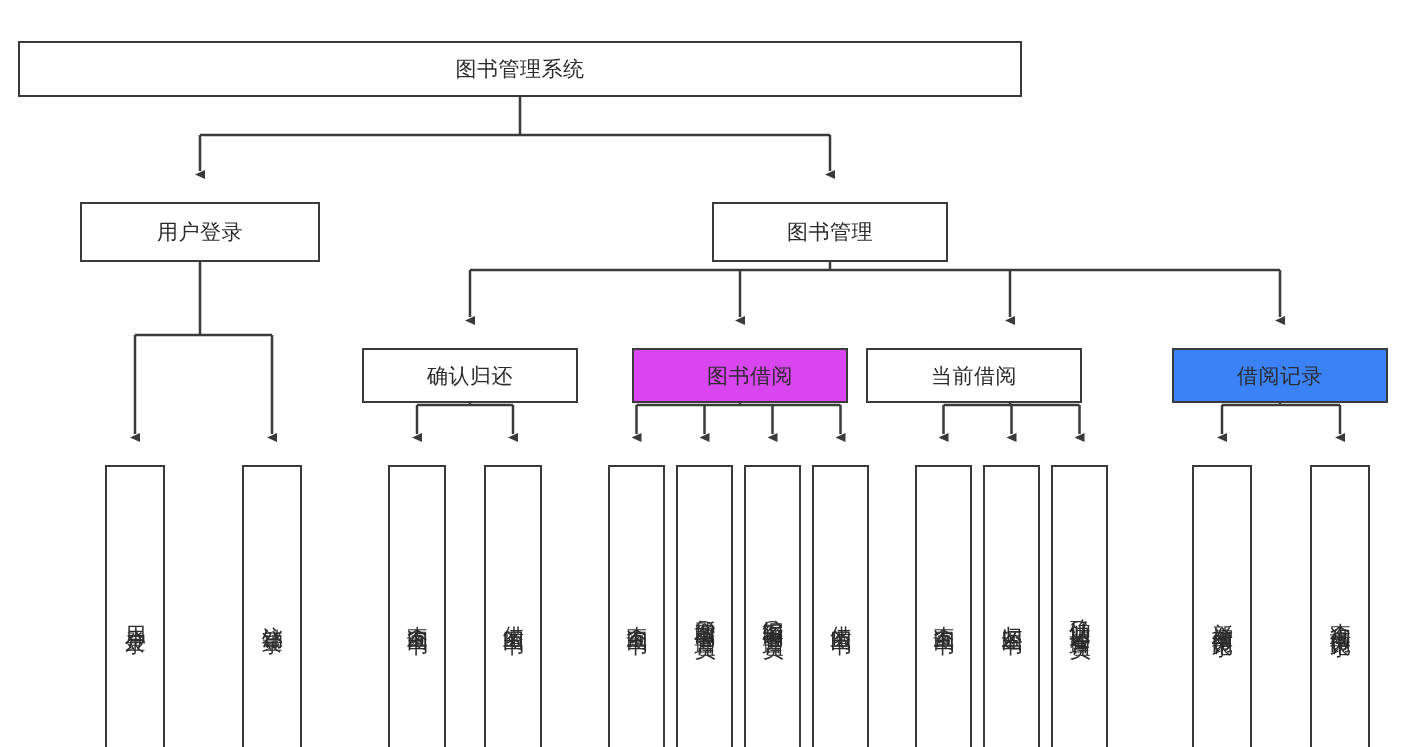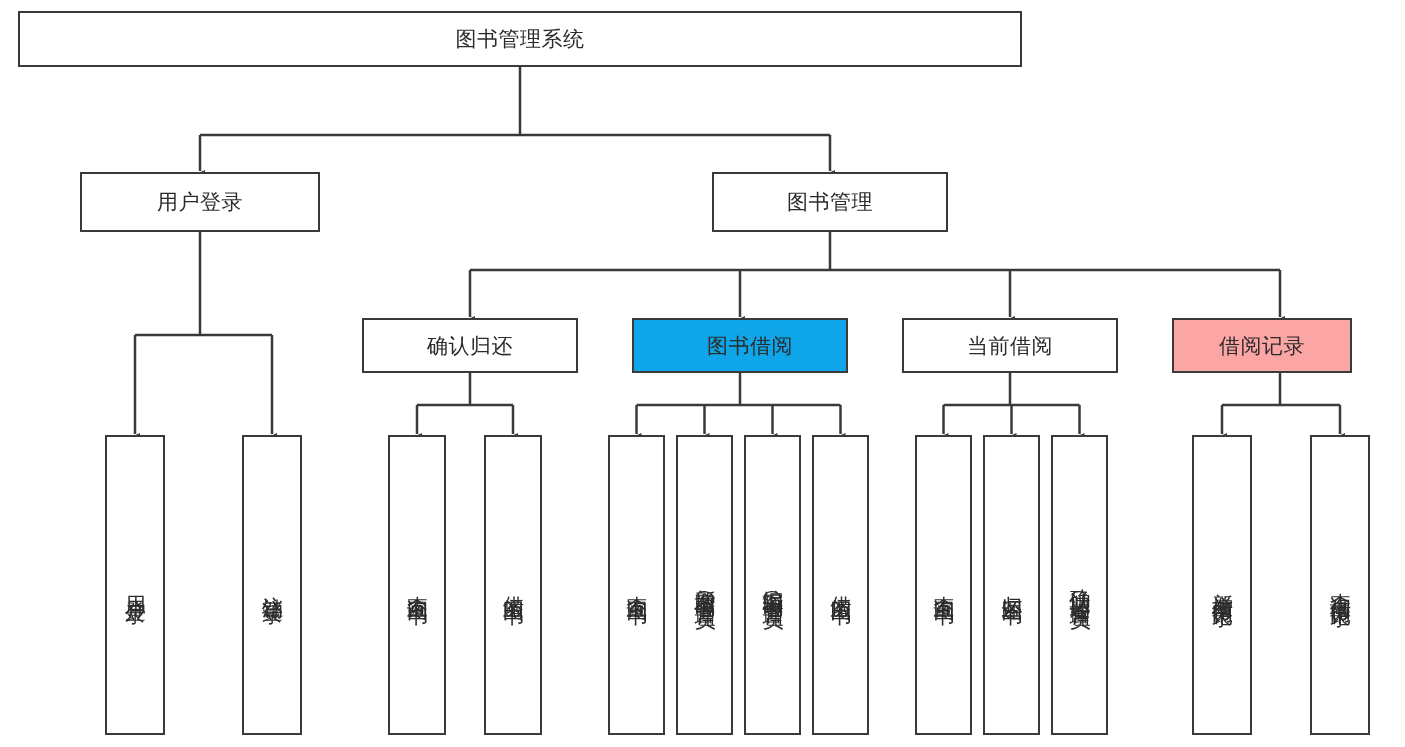--- a/index.html
+++ b/index.html
@@ -27,20 +27,21 @@
   }
   .node-box {
     position: absolute;
     box-sizing: border-box;
     background: #ffffff;
     border: 2px solid #3a3a3a;
     display: flex;
     align-items: center;
     justify-content: center;
     color: #2b2b2b;
+    margin-top: 30px;
   }
   .node-box.horizontal {
     font-size: 21px;
     letter-spacing: 0.5px;
   }
   .node-box.vertical {
     font-size: 21px;
   }
   .node-box.vertical .node-label {
     writing-mode: vertical-rl;
@@ -112,27 +113,27 @@
       </div>
       <div class="node-box horizontal" style="left: 80px; top: 172px; width: 240px; height: 60px; border-color: rgb(58, 58, 58); background: rgb(255, 255, 255); color: rgb(43, 43, 43);">
         <span class="node-label">用户登录</span>
       </div>
       <div class="node-box horizontal" style="left: 712px; top: 172px; width: 236px; height: 60px; border-color: rgb(58, 58, 58); background: rgb(255, 255, 255); color: rgb(43, 43, 43);">
         <span class="node-label">图书管理</span>
       </div>
       <div class="node-box horizontal" style="left: 362px; top: 318px; width: 216px; height: 55px; border-color: rgb(58, 58, 58); background: rgb(255, 255, 255); color: rgb(43, 43, 43);">
         <span class="node-label">确认归还</span>
       </div>
-      <div class="node-box horizontal" style="left: 632px; top: 318px; width: 216px; height: 55px; border-color: rgb(58, 58, 58); background: #0ea5e9; color: rgb(43, 43, 43); padding-left: 20px;">
+      <div class="node-box horizontal" style="left: 632px; top: 318px; width: 216px; height: 55px; border-color: rgb(58, 58, 58); background: #d946ef; color: rgb(43, 43, 43); padding-left: 20px;">
         <span class="node-label">图书借阅</span>
       </div>
-      <div class="node-box horizontal" style="left: 902px; top: 318px; width: 216px; height: 55px; border-color: rgb(58, 58, 58); background: rgb(255, 255, 255); color: rgb(43, 43, 43);">
+      <div class="node-box horizontal" style="left: 866px; top: 318px; width: 216px; height: 55px; border-color: rgb(58, 58, 58); background: rgb(255, 255, 255); color: rgb(43, 43, 43);">
         <span class="node-label">当前借阅</span>
       </div>
-      <div class="node-box horizontal" style="left: 1172px; top: 318px; width: 180px; height: 55px; border-color: rgb(58, 58, 58); background: #fca5a5; color: rgb(43, 43, 43);">
+      <div class="node-box horizontal" style="left: 1172px; top: 318px; width: 216px; height: 55px; border-color: rgb(58, 58, 58); background: #3b82f6; color: rgb(43, 43, 43);">
         <span class="node-label">借阅记录</span>
       </div>
       <div class="node-box vertical" style="left: 105px; top: 435px; width: 60px; height: 300px; border-color: rgb(58, 58, 58); background: rgb(255, 255, 255); color: rgb(43, 43, 43);">
         <span class="node-label">用户登录</span>
       </div>
       <div class="node-box vertical" style="left: 242px; top: 435px; width: 60px; height: 300px; border-color: rgb(58, 58, 58); background: rgb(255, 255, 255); color: rgb(43, 43, 43);">
         <span class="node-label">注销登录</span>
       </div>
       <div class="node-box vertical" style="left: 388px; top: 435px; width: 58px; height: 300px; border-color: rgb(58, 58, 58); background: rgb(255, 255, 255); color: rgb(43, 43, 43);">
         <span class="node-label">查询图书</span>

